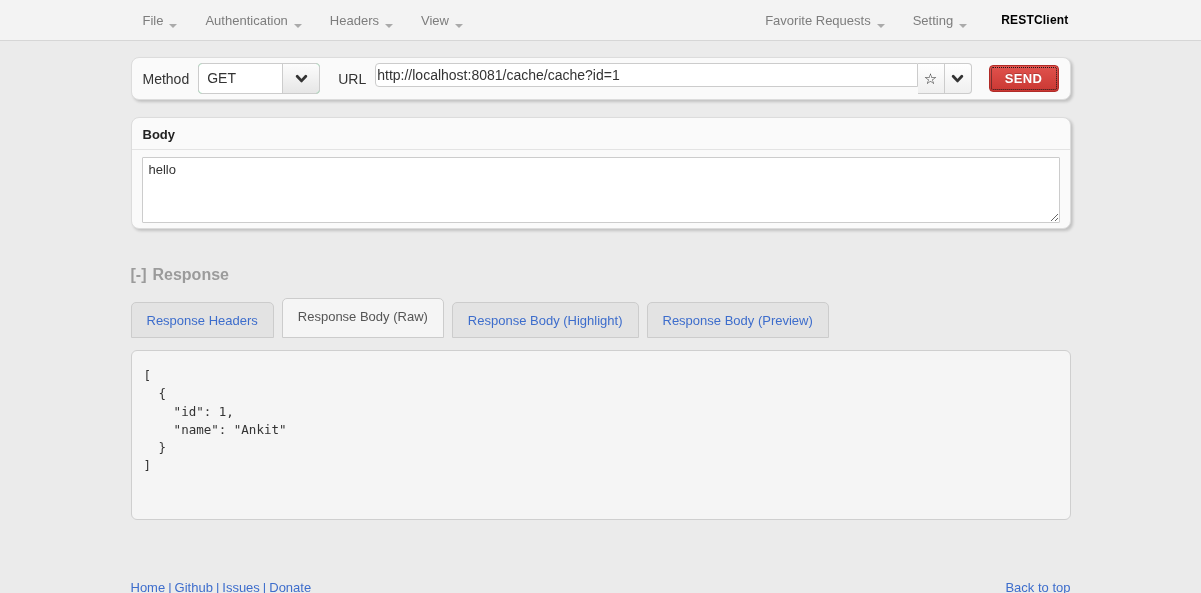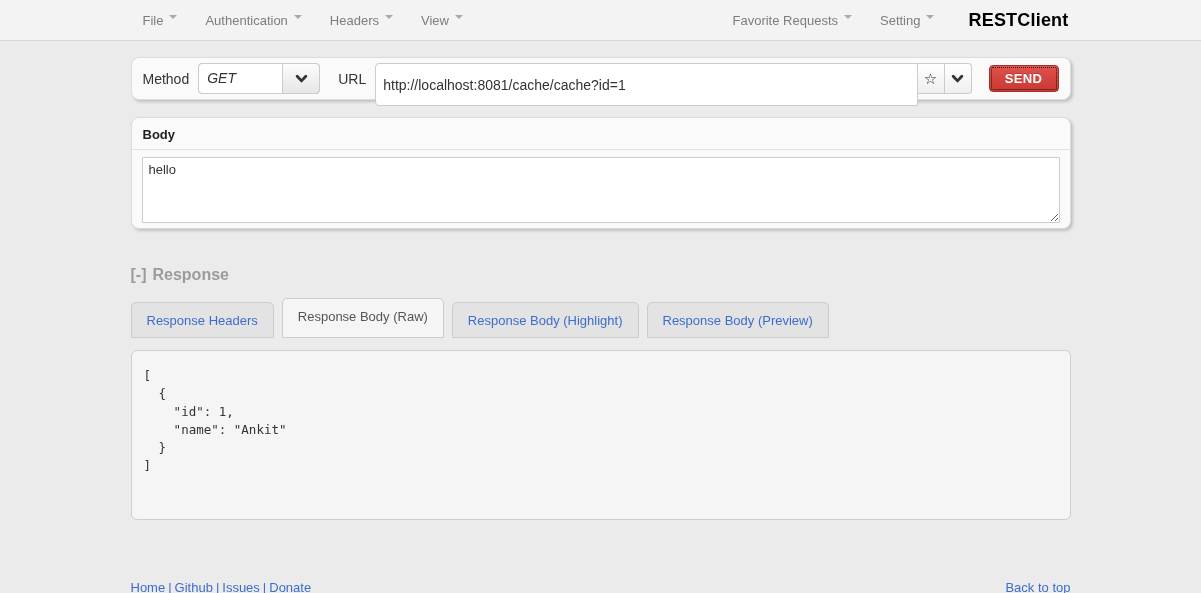--- a/index.html
+++ b/index.html
@@ -13,61 +13,61 @@
   .navbar {
     height:41px; background:#f3f3f3; border-bottom:1px solid #d6d6d6;
   }
   .navbar-inner {
     width:940px; margin:0 auto; height:100%;
     display:flex; align-items:center;
   }
   .nav-left { display:flex; align-items:center; }
   .nav-item {
     font-size:13px; color:#7d7d7d; padding:0 14px; cursor:pointer;
-    display:flex; align-items:flex-start; white-space:nowrap;
+    display:flex; align-items:flex-end; white-space:nowrap;
   }
   .nav-item:first-child { padding-left:12px; }
   .caret {
     display:inline-block; width:0; height:0; margin-left:6px; margin-top:2px;
     border-left:4px solid transparent; border-right:4px solid transparent;
     border-top:4px solid #aaa;
   }
   .nav-spacer { flex:1; }
   .brand {
-    font-size:18px; font-weight:bold; color:#000; letter-spacing:0.2px;
+    font-size:12px; font-weight:bold; color:#000; letter-spacing:0.2px;
     padding-left:20px; padding-right:2px; white-space:nowrap;
   }
   
   .main { width:940px; margin:0 auto; }
   .panel {
     background:#fafafa; border:1px solid #dcdcdc; border-radius:8px;
     box-shadow:2px 2px 3px rgba(0,0,0,0.18);
   }
   
   .request-panel {
     margin-top:16px; height:43px; display:flex; align-items:center;
     padding:0 11px;
   }
   .field-label { font-size:14px; color:#333; margin-right:9px; white-space:nowrap; }
   .select-group {
     display:flex; height:31px; border:1px solid #ccc; border-radius:4px;
-    overflow:hidden; background:#22c55e; margin-right:18px;font-style:italic;
+    overflow:hidden; background:#22c55e; margin-right:18px;
   }
   .select-value {
     width:83px; padding:6px 8px; font-size:14px; color:#333; background:#fff;
   }
   .select-caret-btn {
     width:37px; border-left:1px solid #ccc;
     background:linear-gradient(#fcfcfc,#e6e6e6);
     display:flex; align-items:center; justify-content:center; cursor:pointer;
   }
   .url-group { flex:1; display:flex; height:31px; margin-right:17px; }
   .url-input {
-    flex:1; height:43px; border:1px solid #ccc; border-radius:4px 0 0 4px;
-    padding:0 7px; font-size:14px; color:#333; background:#fff; outline:none;
+    flex:1; height:24px; border:1px solid #ccc; border-radius:4px 0 0 4px;
+    padding:0 1px; font-size:14px; color:#333; background:#fff; outline:none;
     font-family:"Liberation Sans", sans-serif;
   }
   .append-btn {
     width:27px; border:1px solid #ccc; border-left:none; background:linear-gradient(#ffffff,#efefef);
     display:flex; align-items:center; justify-content:center; cursor:pointer;
   }
   .append-btn.last { border-radius:0 4px 4px 0; }
   .star-glyph { font-size:15px; color:#222; line-height:1; }
   .send-btn {
     width:70px; height:27px; border:1px solid #b12b27; border-radius:4px;

